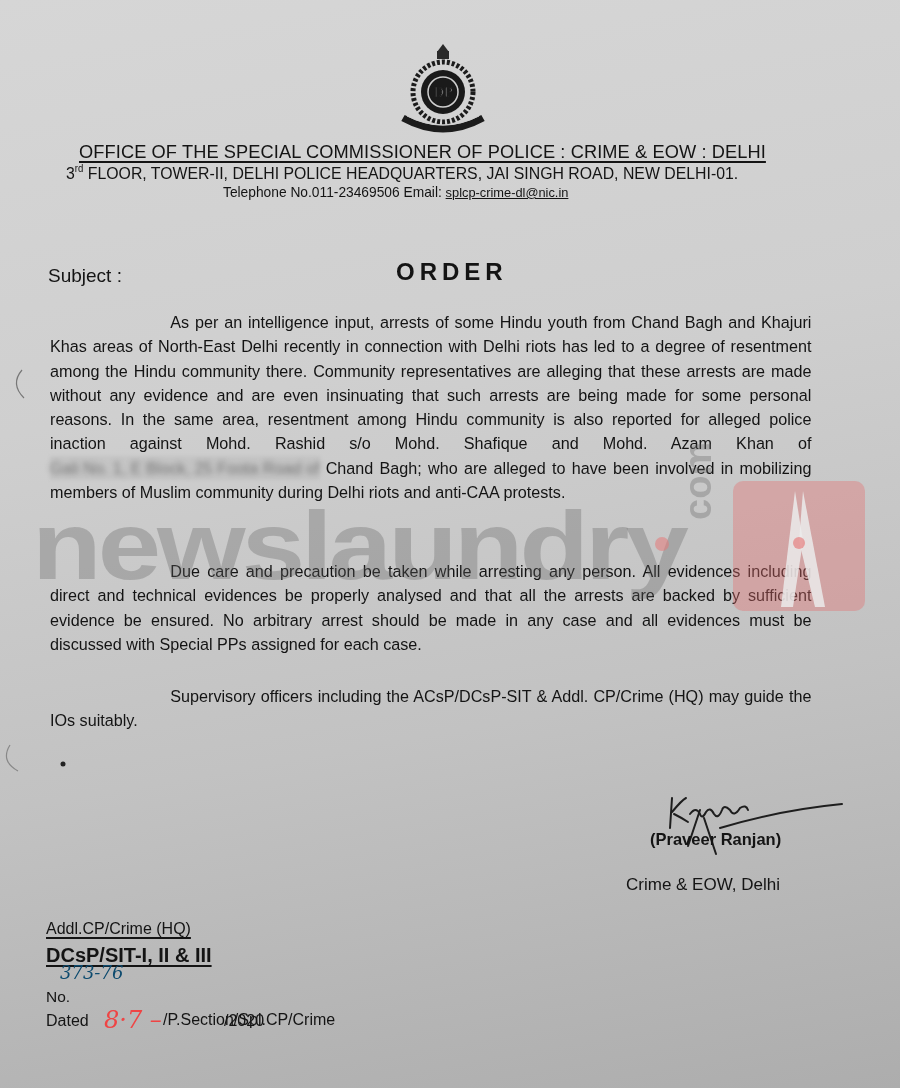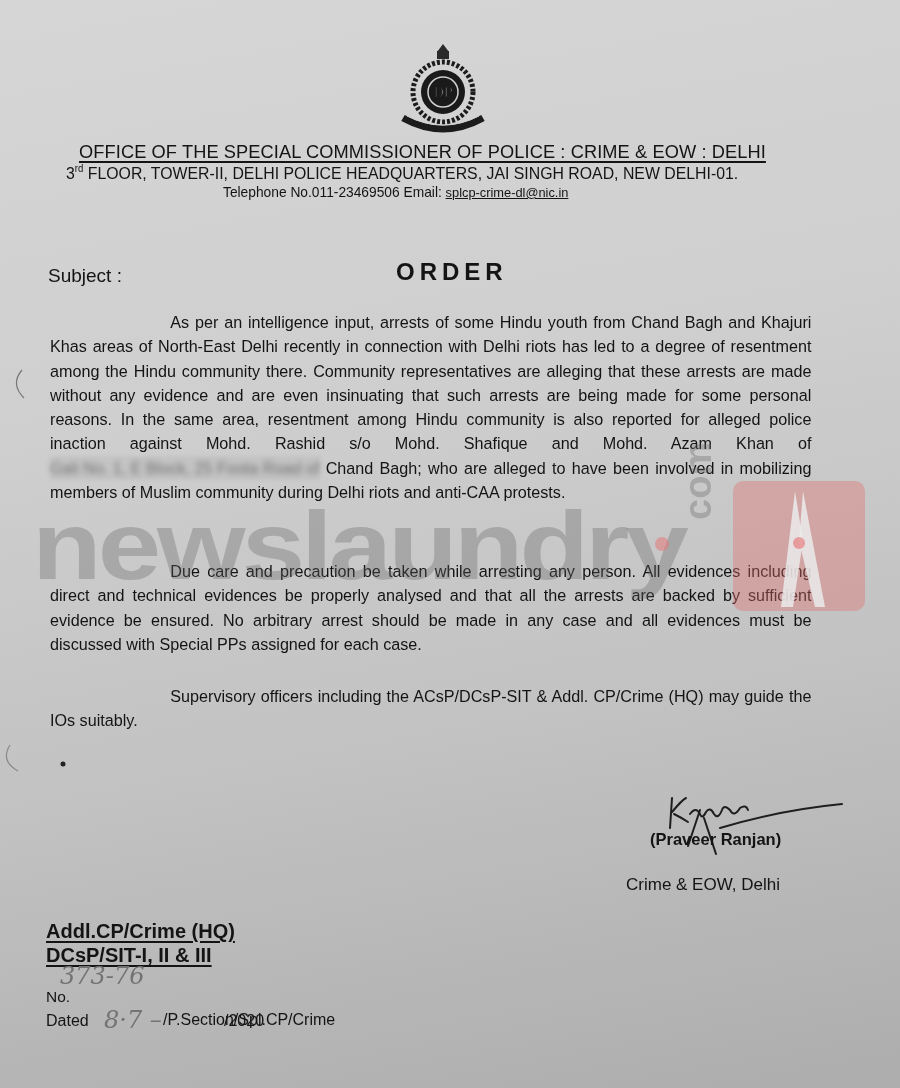--- a/index.html
+++ b/index.html
@@ -38,27 +38,27 @@
       display: inline-block; color: transparent; text-shadow: 0 0 6px rgba(40,40,40,0.55);
       background: rgba(180,180,180,0.35); filter: blur(1.5px);
     }
 
     
     .sig-scrawl { position: absolute; left: 660px; top: 788px; width: 190px; height: 70px; }
     .sig-name  { left: 650px; top: 830px; font-size: 16.5px; font-weight: bold; }
     .sig-title { left: 531px; top: 851px; font-size: 17px; }
     .sig-unit  { left: 626px; top: 875px; font-size: 17px; }
 
-    .to1 { left: 46px; top: 920px; font-size: 20px; font-weight: bold; text-decoration: underline; text-decoration-thickness: 1.5px; text-underline-offset: 3px; }
+    .to1 { left: 46px; top: 920px; font-size: 16px; font-weight: normal; text-decoration: underline; text-decoration-thickness: 1.5px; text-underline-offset: 3px; }
     .to2 { left: 46px; top: 944px; font-size: 20px; font-weight: bold; text-decoration: underline; text-decoration-thickness: 1.5px; text-underline-offset: 3px; }
-    .ref-hand { left: 60px; top: 962px; font-size: 24px; font-family: "DejaVu Serif", serif; font-style: italic; color: #737373; text-align: center; }
+    .ref-hand { left: 60px; top: 962px; font-size: 18px; font-family: "DejaVu Serif", serif; font-style: italic; color: #0c4a6e; text-align: center; }
     .ref-no   { left: 46px; top: 988px; font-size: 15.5px; }
     .ref-sect { left: 163px; top: 983px; font-size: 16px; margin-top: 28px; }
     .dated    { left: 46px; top: 1012px; font-size: 16px; }
-    .date-hand { left: 104px; top: 1006px; font-size: 24px; font-family: "DejaVu Serif", serif; font-style: italic; color: #737373; }
+    .date-hand { left: 104px; top: 1006px; font-size: 24px; font-family: "DejaVu Serif", serif; font-style: italic; color: #ef4444; }
     .date-year { left: 224px; top: 1012px; font-size: 16px; }
 
     
     .wm-text {
       position: absolute; left: 32px; top: 497px; font-size: 114px; font-weight: bold;
       color: rgba(95,95,95,0.32); letter-spacing: -4px; font-family: "Liberation Sans", sans-serif;
       line-height: 1; transform: scaleY(0.85); transform-origin: left top;
     }
     .wm-dot { position: absolute; left: 655px; top: 537px; width: 14px; height: 14px; border-radius: 50%; background: rgba(230,120,120,0.55); }
     .wm-com {

